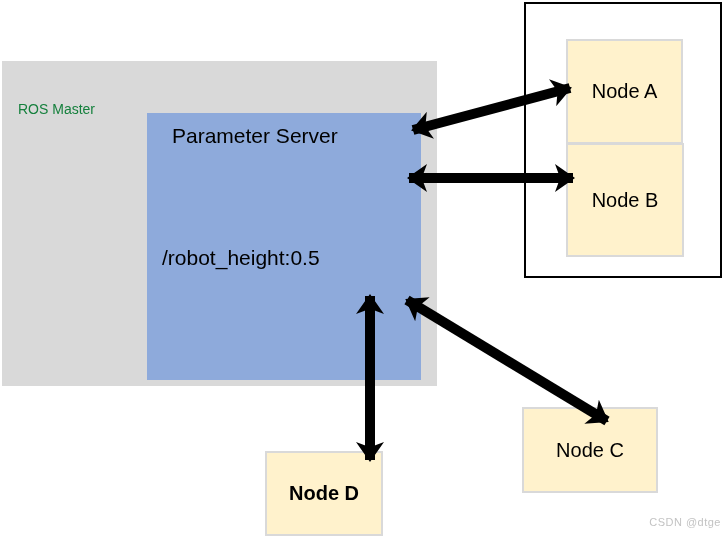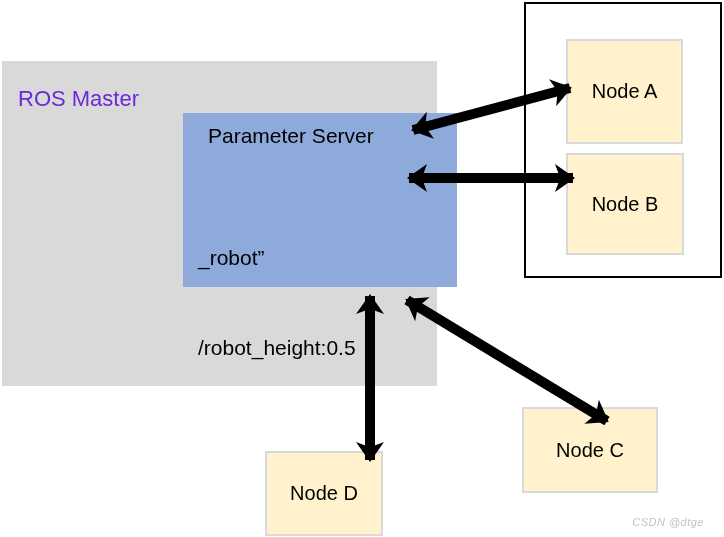--- a/index.html
+++ b/index.html
@@ -9,28 +9,27 @@
     background:#fff;
     font-family:"Liberation Sans", sans-serif;
     color:#111;
     overflow:hidden;
   }
   .master-box{
     position:absolute;left:2px;top:61px;width:435px;height:325px;
     background:var(--gray,#d9d9d9);
   }
   .master-label{
-    position:absolute;left:16px;top:25px;
-    font-size:22px;line-height:26px;color:#6d28d9;
+    position:absolute;left:16px;top:35px;
+    font-size:14px;line-height:26px;color:#15803d;
   }
   .param-box{
-    position:absolute;left:147px;top:113px;width:274px;height:174px;
+    position:absolute;left:147px;top:113px;width:274px;height:267px;
     background:var(--blue,#8eaadb);
     box-sizing:border-box;
-    margin-left:36px;
   }
   .param-title{
     margin:10px 0 0 25px;
     font-size:21px;line-height:26px;color:#000;
   }
   .param-lines{
     margin:34px 0 0 15px;
     font-size:21px;line-height:30px;color:#000;
     white-space:pre;
   }
@@ -40,48 +39,46 @@
   }
   .node{
     position:absolute;
     background:var(--cream,#fff2cc);
     border:2px solid var(--node-border,#d9d9d9);
     box-sizing:border-box;
     display:flex;align-items:center;justify-content:center;
     font-size:20px;color:#000;
   }
   .node-a{left:566px;top:39px;width:117px;height:105px;}
-  .node-b{left:566px;top:153px;width:118px;height:102px;}
+  .node-b{left:566px;top:143px;width:118px;height:114px;}
   .node-c{left:522px;top:407px;width:136px;height:86px;}
-  .node-d{left:265px;top:451px;width:118px;height:85px;}
+  .node-d{left:265px;top:451px;width:118px;height:85px;font-weight:bold;}
   .arrows{
     position:absolute;left:0;top:0;width:724px;height:537px;
     pointer-events:none;
   }
   .arrows line{stroke:var(--arrow,#000);stroke-width:10;}
   .watermark{
-    position:absolute;right:20px;bottom:9px;
+    position:absolute;right:3px;bottom:9px;
     font-size:11px;color:var(--wm,#c3c3c3);
     letter-spacing:0.5px;
-    font-style:italic;
   }
 </style>
 </head>
 <body>
 
 <div class="canvas">
 
   <div class="master-box">
     <div class="master-label">ROS Master</div>
   </div>
 
   <div class="param-box">
     <div class="param-title">Parameter Server</div>
     <div class="param-lines">
-      <div class="param-line">_robot”</div>
       <div class="param-line">/robot_height:0.5</div>
     </div>
   </div>
 
   <div class="node-frame"></div>
 
   <div class="node node-a">
     <span>Node A</span>
   </div>
   <div class="node node-b">

